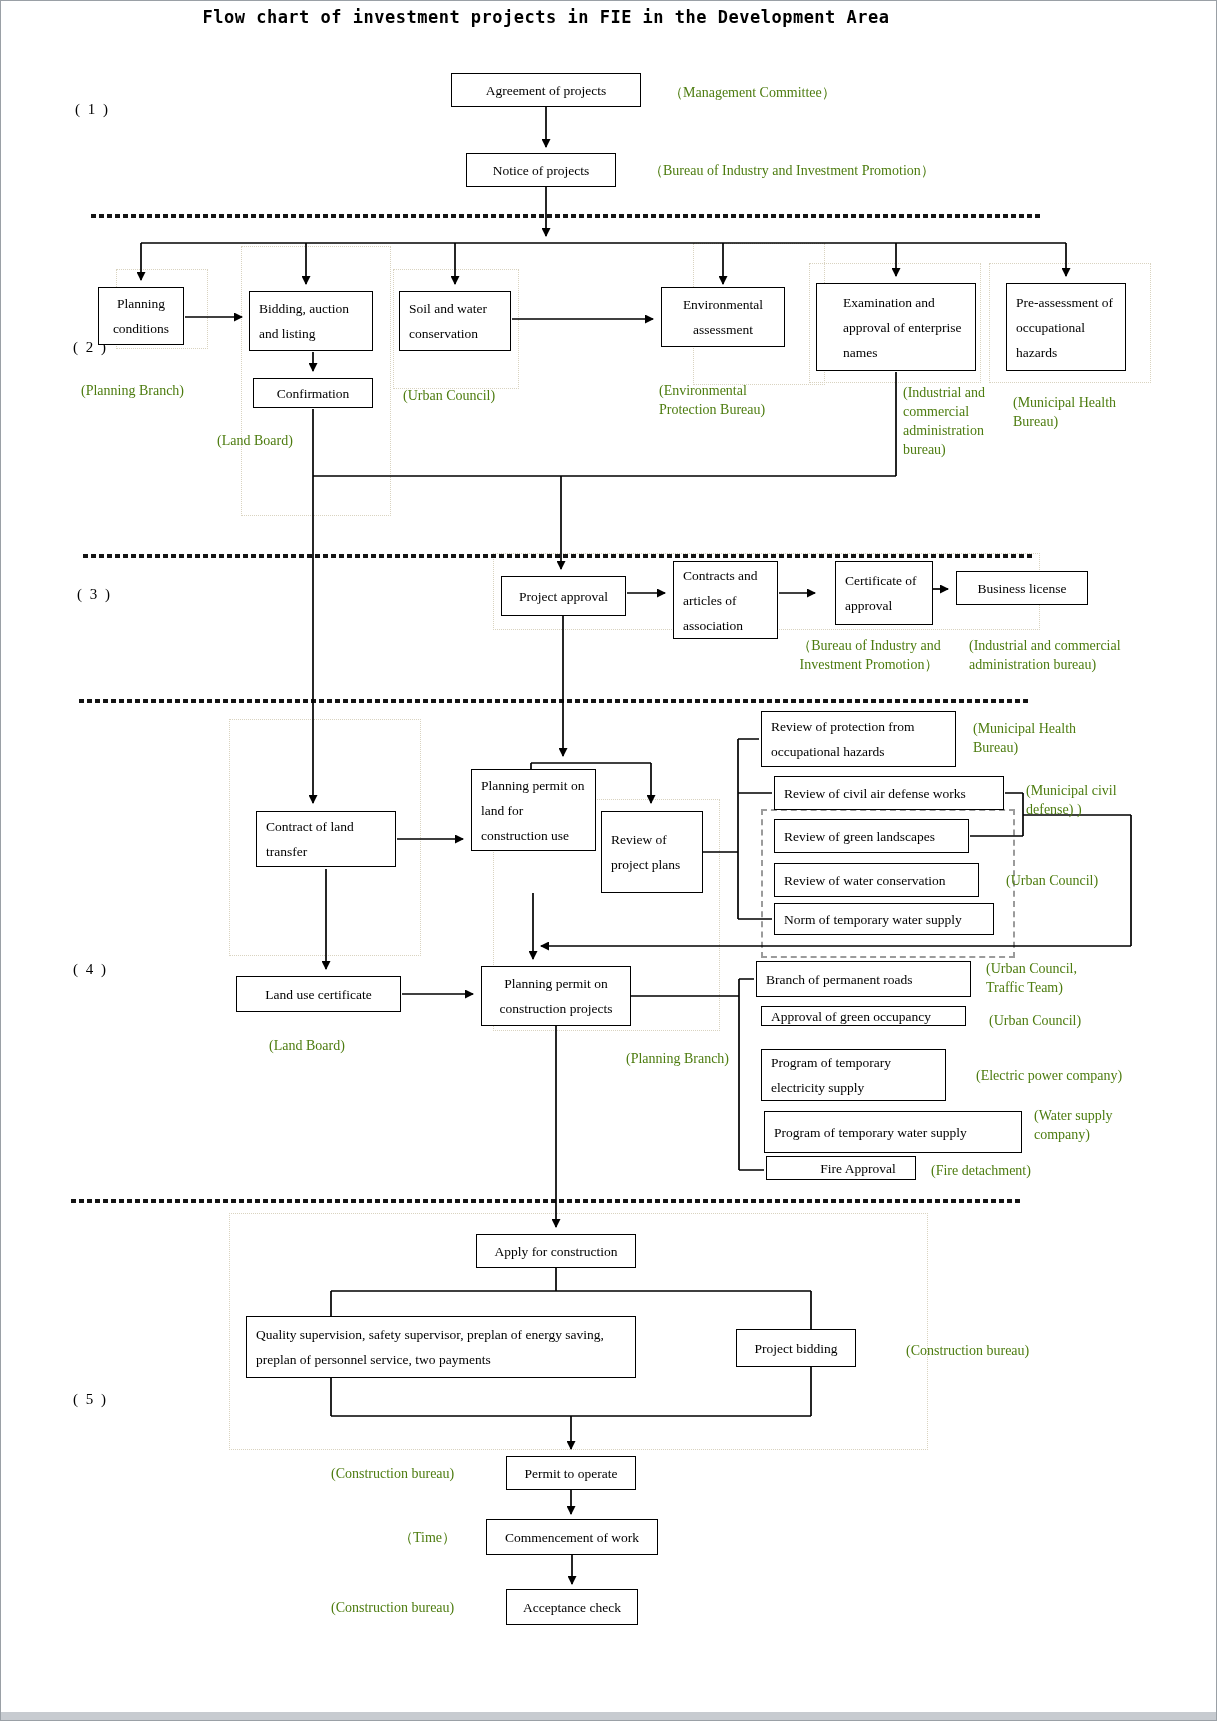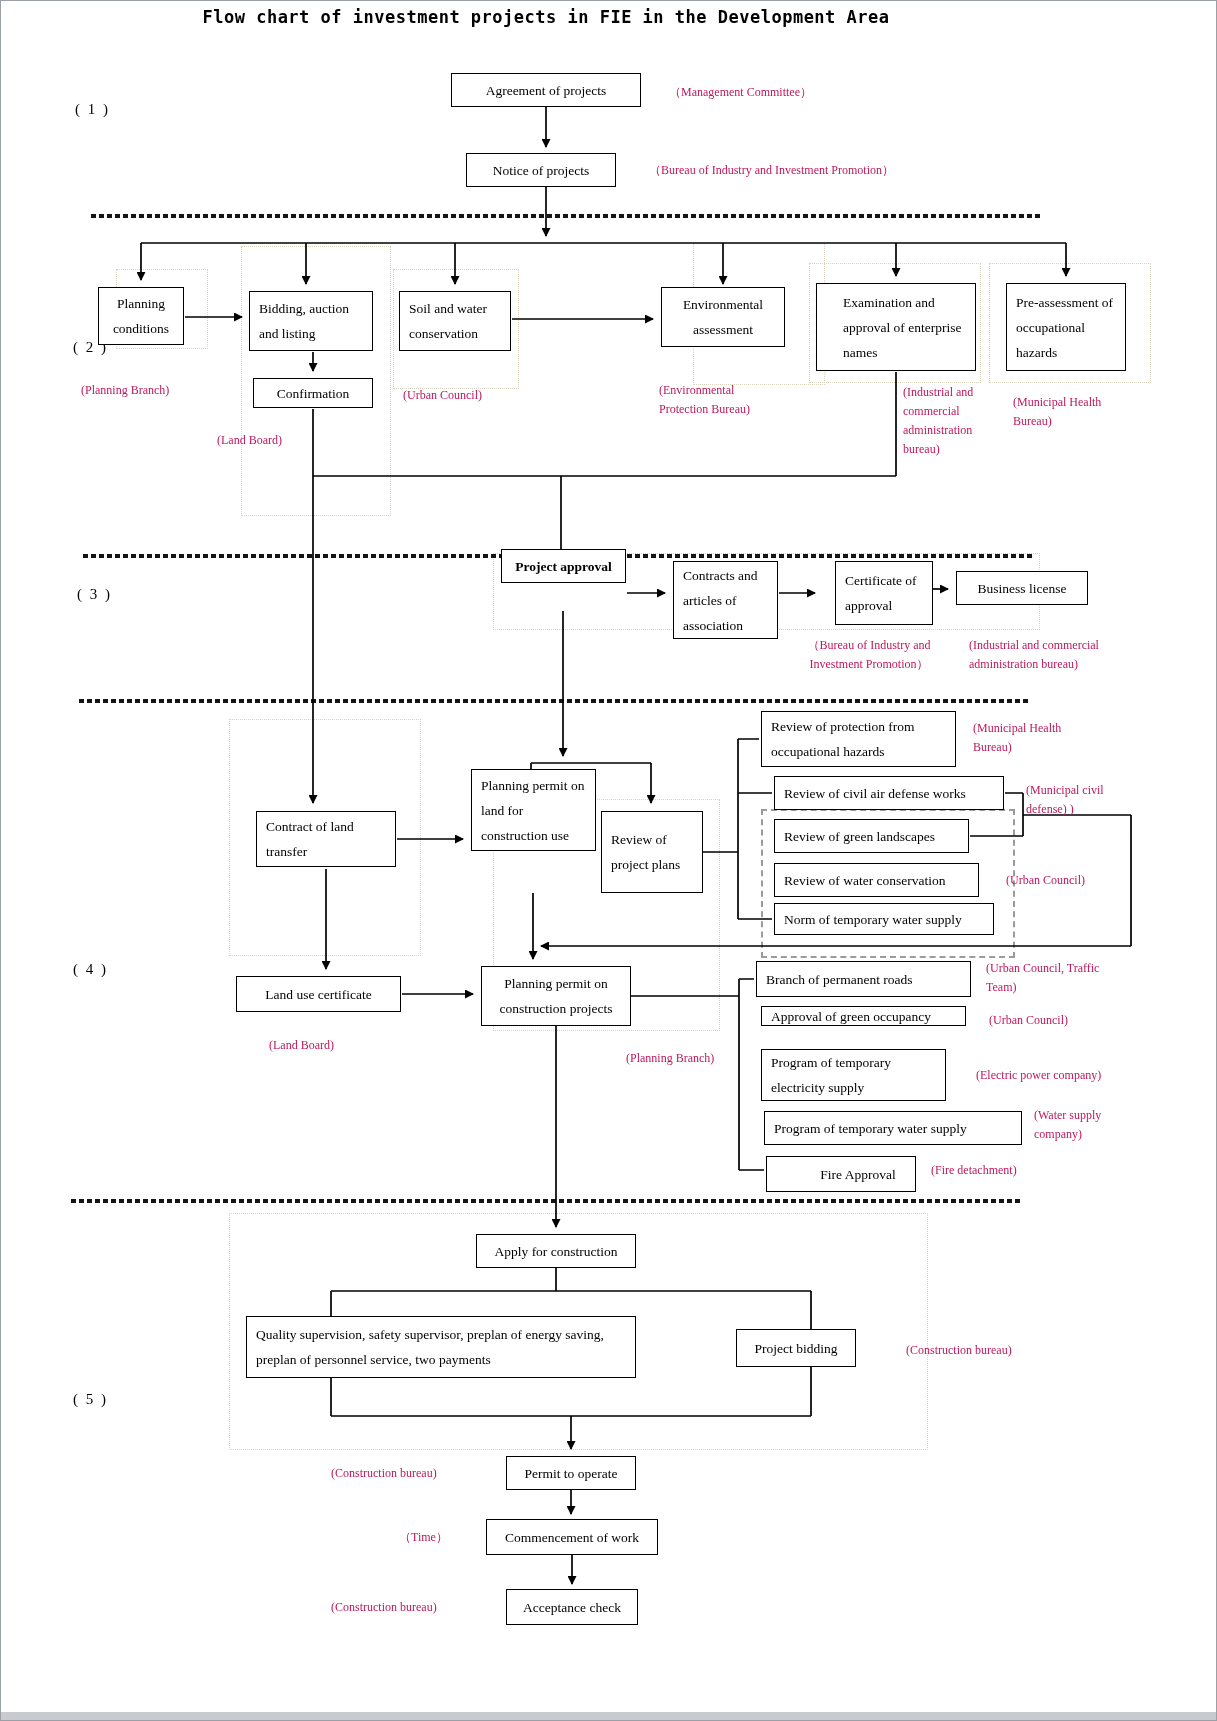--- a/index.html
+++ b/index.html
@@ -22,21 +22,21 @@
   }
   .box{
     position:absolute;background:#fff;border:1.6px solid #000;box-sizing:border-box;
     font-size:13.5px;line-height:25px;color:#000;
     display:flex;align-items:center;
   }
   .box .bl{display:block;width:100%;}
   .box.center{text-align:center;justify-content:center;}
   .box.left{padding-left:9px;padding-right:4px;}
   .org{
-    position:absolute;font-size:12px;line-height:19px;color:#be185d;white-space:normal;
+    position:absolute;font-size:14px;line-height:19px;color:#4d7c0f;white-space:normal;
   }
   .org.center{text-align:center;}
   .faint{
     position:absolute;border:1px dotted #d9d3c0;pointer-events:none;
   }
   .dashedgroup{
     position:absolute;border:2px dashed #9b9b9b;background:transparent;
   }
   #connectors{position:absolute;left:0;top:0;pointer-events:none;}
   #bottomstrip{position:absolute;left:0;bottom:0;width:100%;height:8px;background:#c7cbd0;}
@@ -154,21 +154,21 @@
   <div class="box left" style="left:815px;top:282px;width:160px;height:88px;padding-left:26px;">
       <span class="bl">Examination and approval of enterprise names</span>
     </div>
   <div class="org" style="left:902px;top:382px;width:95px;">(Industrial and commercial administration bureau)</div>
 
   <div class="box left" style="left:1005px;top:282px;width:120px;height:88px;">
       <span class="bl">Pre-assessment of  occupational hazards</span>
     </div>
   <div class="org" style="left:1012px;top:392px;width:105px;">(Municipal Health Bureau)</div>
 
-  <div class="box center" style="left:500px;top:548px;width:125px;height:34px;font-weight:bold;">
+  <div class="box center" style="left:500px;top:575px;width:125px;height:40px;">
       <span class="bl">Project approval</span>
     </div>
   <div class="box left" style="left:672px;top:560px;width:105px;height:78px;">
       <span class="bl">Contracts and articles of association</span>
     </div>
   <div class="box left" style="left:822px;top:560px;width:98px;height:64px;margin-left:12px;">
       <span class="bl">Certificate of approval</span>
     </div>
   <div class="box center" style="left:955px;top:570px;width:132px;height:34px;">
       <span class="bl">Business license</span>
@@ -227,26 +227,26 @@
   <div class="box left" style="left:760px;top:1005px;width:205px;height:20px;">
       <span class="bl">Approval of green occupancy</span>
     </div>
   <div class="org" style="left:988px;top:1010px;">(Urban Council)</div>
 
   <div class="box left" style="left:760px;top:1048px;width:185px;height:52px;">
       <span class="bl">Program of temporary electricity supply</span>
     </div>
   <div class="org" style="left:975px;top:1065px;">(Electric power company)</div>
 
-  <div class="box left" style="left:763px;top:1110px;width:258px;height:34px;">
+  <div class="box left" style="left:763px;top:1110px;width:258px;height:42px;">
       <span class="bl">Program of temporary water supply</span>
     </div>
   <div class="org" style="left:1033px;top:1105px;width:110px;">(Water supply company)</div>
 
-  <div class="box center" style="left:765px;top:1155px;width:150px;height:36px;padding-left:34px;">
+  <div class="box center" style="left:765px;top:1155px;width:150px;height:24px;padding-left:34px;">
       <span class="bl">Fire Approval</span>
     </div>
   <div class="org" style="left:930px;top:1160px;">(Fire detachment)</div>
 
   <div class="box center" style="left:475px;top:1233px;width:160px;height:34px;">
       <span class="bl">Apply for construction</span>
     </div>
 
   <div class="box left" style="left:245px;top:1315px;width:390px;height:62px;">
       <span class="bl">Quality supervision, safety supervisor, preplan of energy saving, preplan of personnel service, two payments</span>

